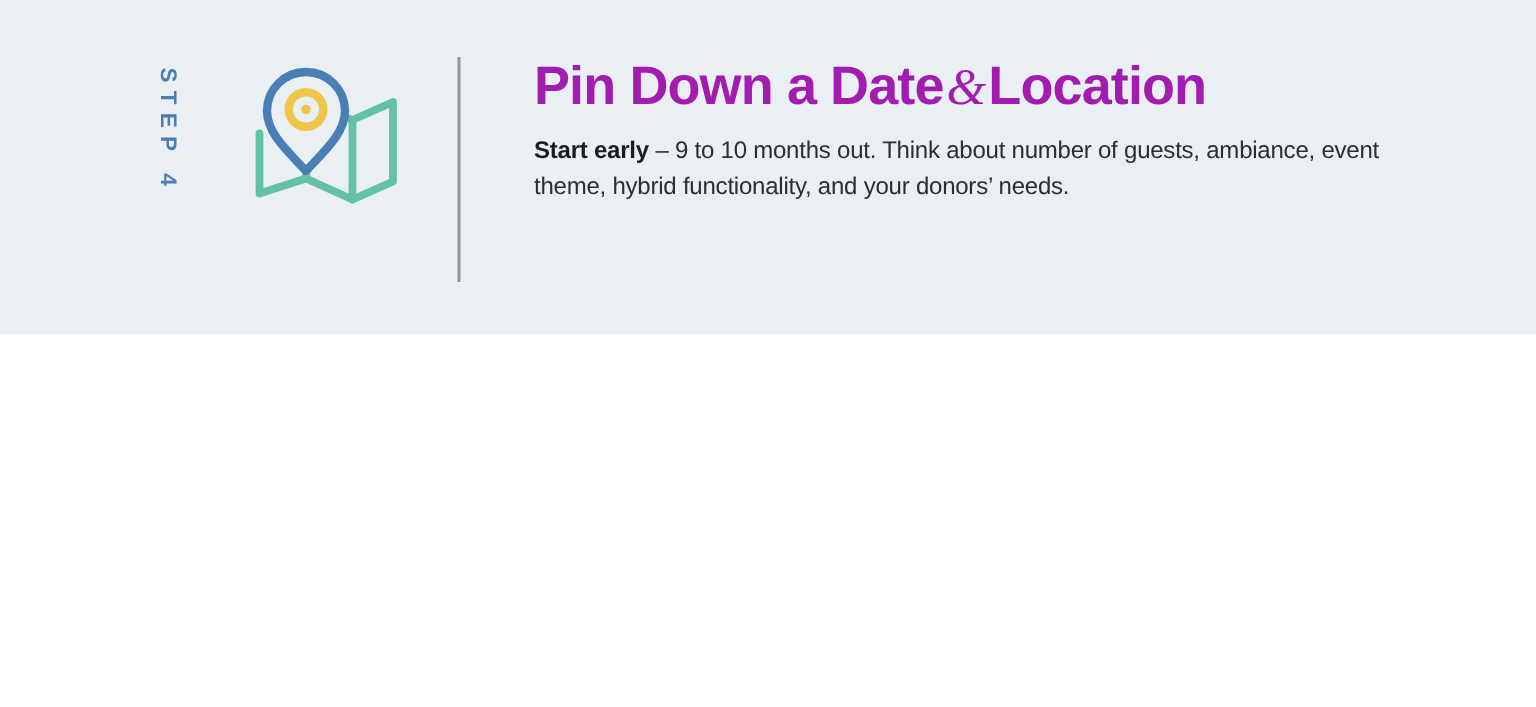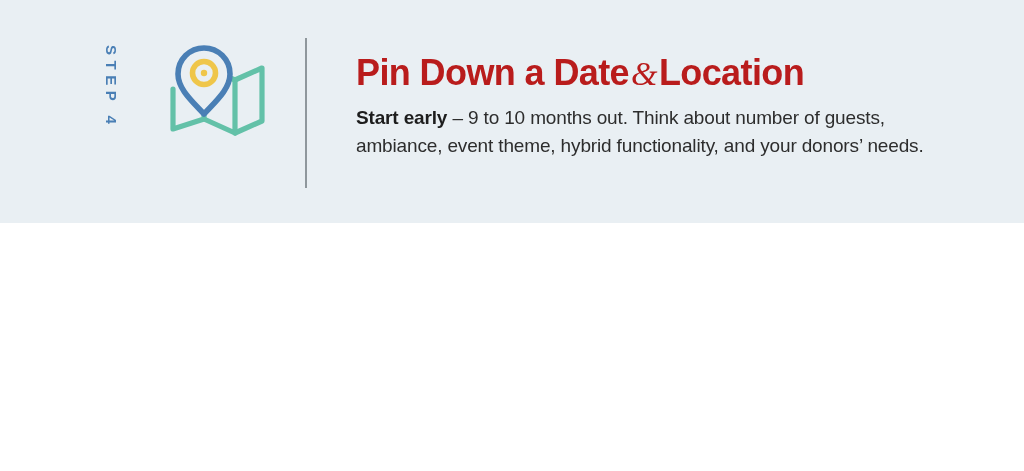--- a/index.html
+++ b/index.html
@@ -67,42 +67,42 @@
 
   
   .content {
     position: absolute;
     left: 356px;
     width: 600px;
   }
   #step-4 .content { top: 38px; }
 
   .heading {
-    margin: 16px 0 12px 0;
-    color: #b91c1c;
+    margin: 0 0 12px 0;
+    color: #a21caf;
     font-family: "Liberation Sans", sans-serif;
     font-size: 36px;
     font-weight: bold;
     letter-spacing: -0.6px;
     line-height: 1.06;
     white-space: nowrap;
   }
   .heading .amp {
     font-family: "Liberation Serif", serif;
     font-weight: normal;
     font-style: italic;
     font-size: 34px;
     padding: 0 2px;
   }
 
   .body-text {
     margin: 0;
     color: #2d2d2d;
     font-family: "Liberation Sans", sans-serif;
-    font-size: 19px;
+    font-size: 16px;
     line-height: 1.48;
     letter-spacing: -0.15px;
   }
   .body-text .lead { font-weight: bold; color: #1d1d1d; }
 </style>
 </head>
 <body>
 
 <div class="page">
 

